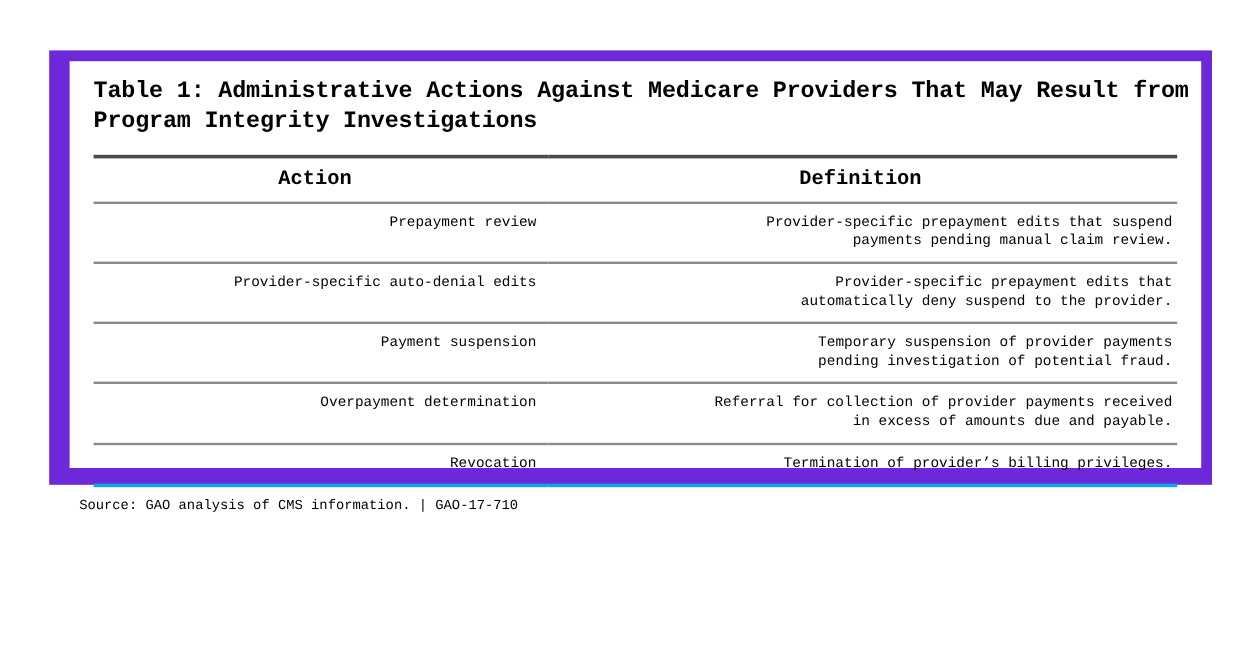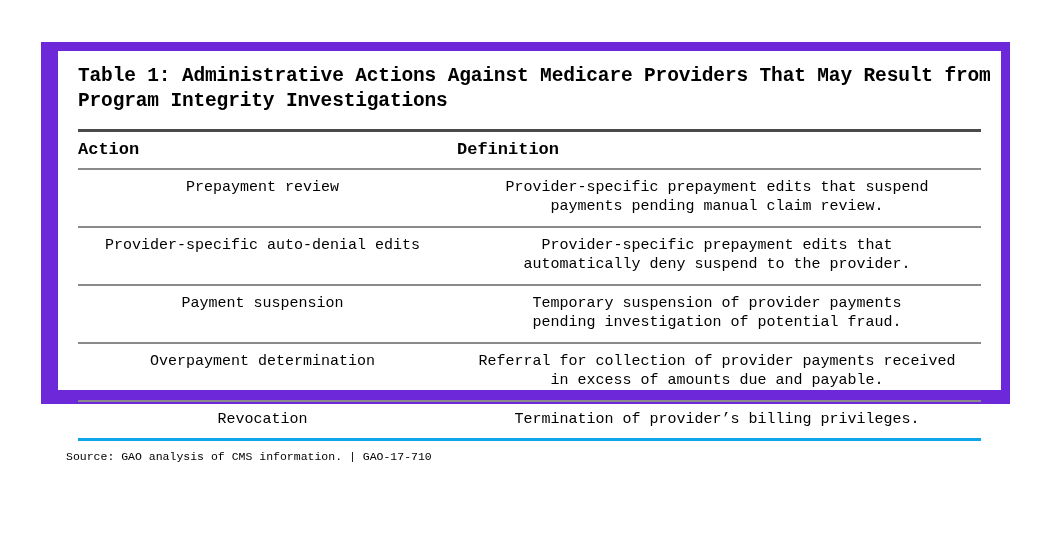--- a/index.html
+++ b/index.html
@@ -55,34 +55,34 @@
   #actions-table {
     width: calc(100% - 40px);
     margin: 15px 0 0 20px;
     border-collapse: collapse;
     table-layout: fixed;
   }
   #actions-table col.col-action { width: 379px; }
   #actions-table col.col-definition { width: auto; }
 
   #actions-table thead th {
-    text-align: left;
+    text-align: center;
     font-size: 17px;
     font-weight: bold;
     color: #000000;
     padding: 8px 10px 8px 0;
     border-top: 3px solid #4a4a4a;
     border-bottom: 2px solid #8a8a8a;
     vertical-align: top;
     line-height: 1.2;
   }
 
   #actions-table tbody td {
-    text-align: center;
-    font-size: 15px;
+    text-align: right;
+    font-size: 12px;
     font-weight: normal;
     color: #000000;
     padding: 8px 10px 9px 0;
     border-bottom: 2px solid #8a8a8a;
     vertical-align: top;
     line-height: 1.3;
   }
   #actions-table tbody tr:last-child td {
     border-bottom: 3px solid #0ea5e9;
   }

